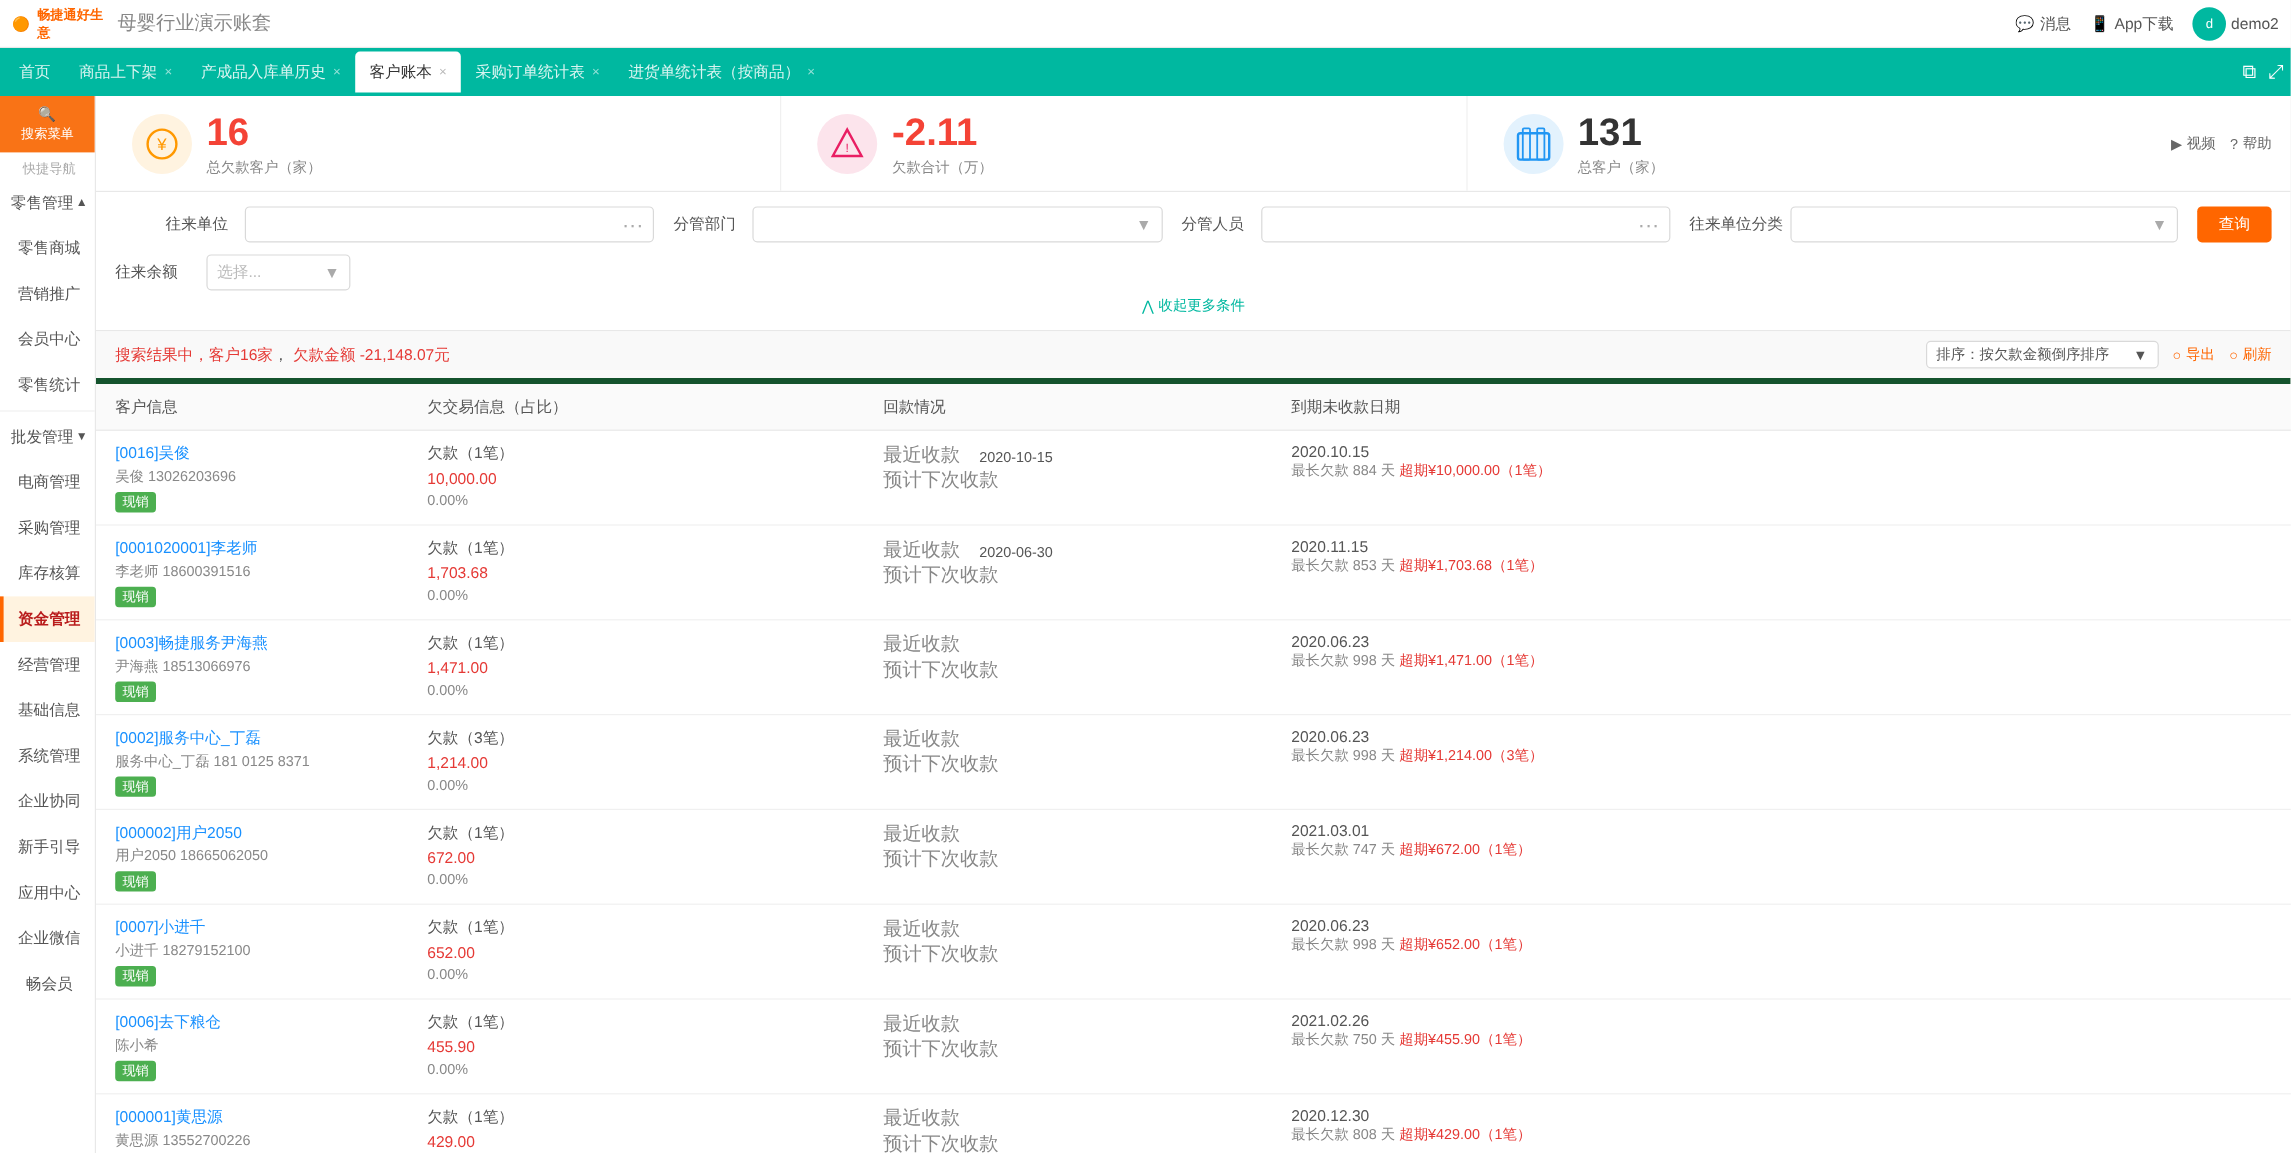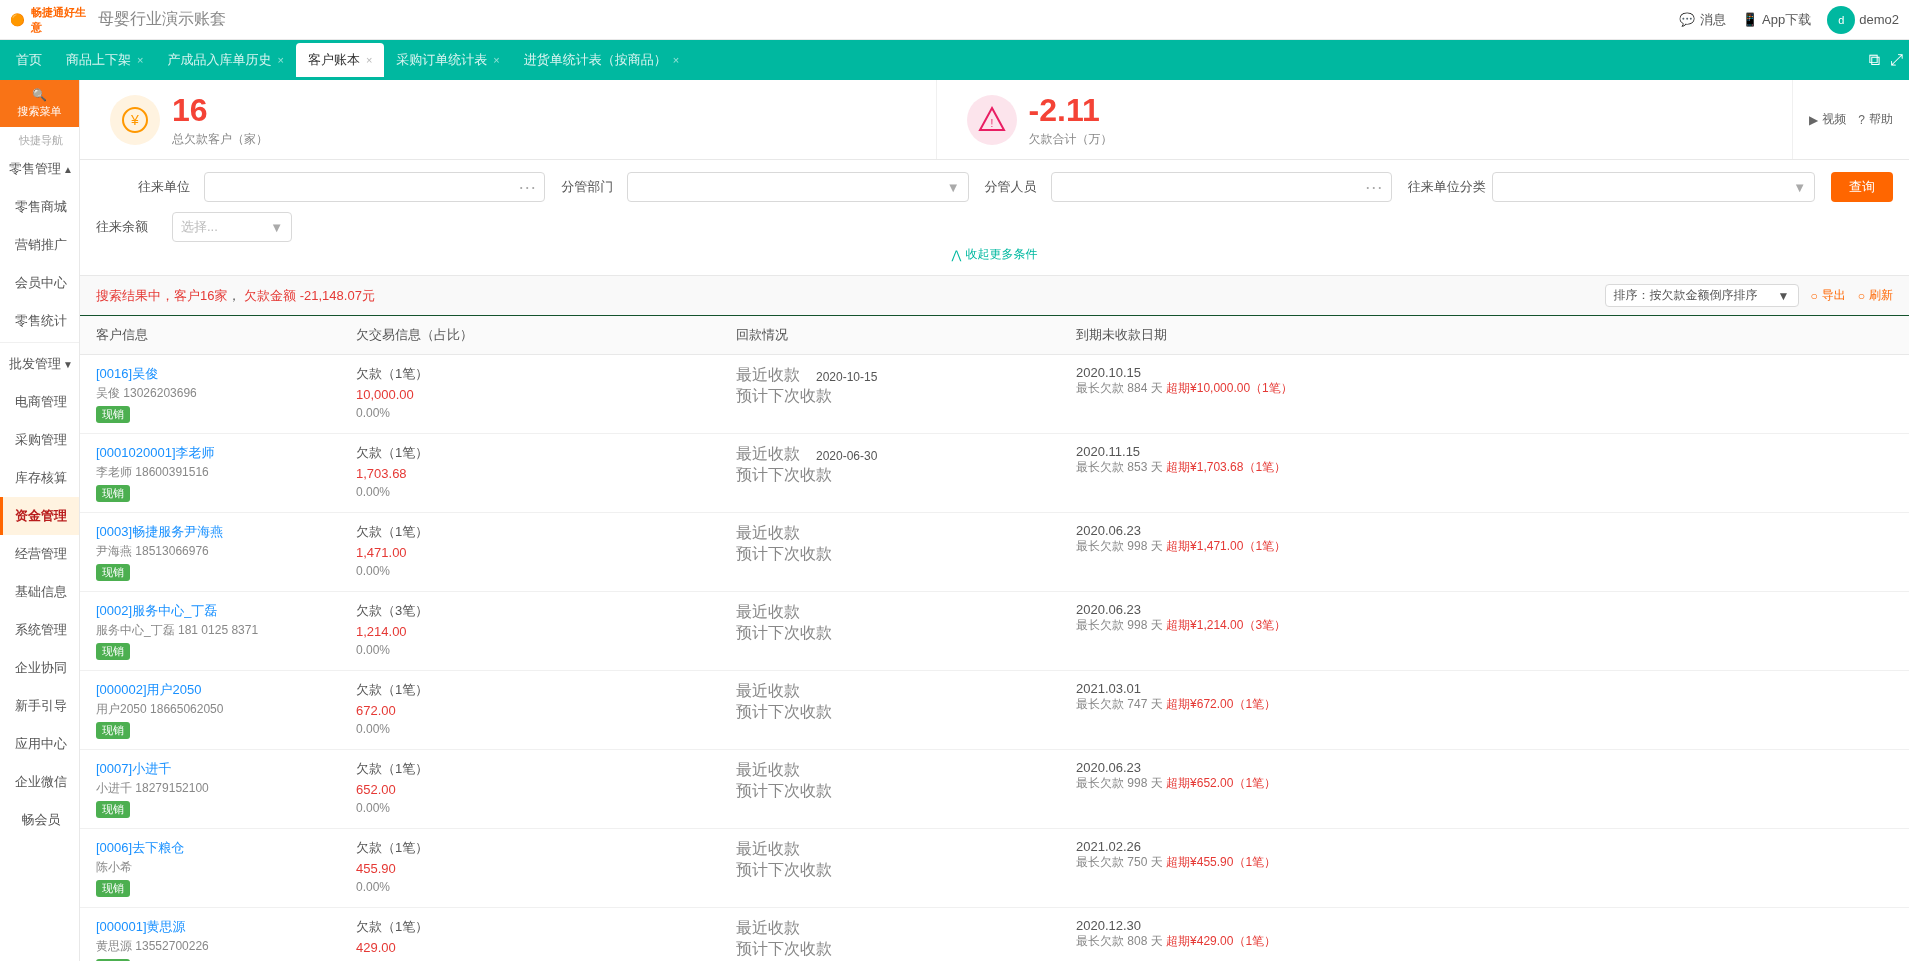--- a/index.html
+++ b/index.html
@@ -62,21 +62,21 @@
     .filter-label { font-size: 13px; color: #555; white-space: nowrap; min-width: 60px; }
     .filter-input { flex: 1; height: 30px; border: 1px solid #d9d9d9; border-radius: 4px; padding: 0 8px; font-size: 13px; color: #333; display: flex; align-items: center; justify-content: space-between; cursor: pointer; }
     .filter-input-dots { color: #aaa; font-size: 18px; line-height: 1; }
     .filter-select { flex: 1; height: 30px; border: 1px solid #d9d9d9; border-radius: 4px; padding: 0 8px; font-size: 13px; color: #333; display: flex; align-items: center; justify-content: space-between; cursor: pointer; }
     .filter-select-arrow { color: #aaa; }
     .query-btn { background: #ff6600; color: #fff; border: none; border-radius: 4px; padding: 6px 18px; font-size: 13px; cursor: pointer; height: 30px; }
     .collapse-row { display: flex; justify-content: center; margin-top: 4px; }
     .collapse-btn { color: #00b8a0; font-size: 12px; cursor: pointer; display: flex; align-items: center; gap: 4px; }
 
     
-    .results-bar { display: flex; align-items: center; justify-content: space-between; padding: 8px 16px; background: #f9f9f9; border-bottom: 1px solid #14532d; }
+    .results-bar { display: flex; align-items: center; justify-content: space-between; padding: 8px 16px; background: #f9f9f9; border-bottom: 5px solid #14532d; }
     .results-text { font-size: 13px; color: #555; }
     .results-text span { color: #e53935; }
     .results-actions { display: flex; align-items: center; gap: 12px; }
     .sort-select { display: flex; align-items: center; gap: 20px; font-size: 12px; color: #555; border: 1px solid #d9d9d9; border-radius: 4px; padding: 2px 8px; cursor: pointer; background: #fff; }
     .action-btn { display: flex; align-items: center; gap: 4px; font-size: 12px; color: #ff6600; cursor: pointer; }
 
     
     .table-area { flex: 1; overflow-y: auto; background: #fff; }
     .table { width: 100%; border-collapse: collapse; }
     .table th { background: #fafafa; padding: 10px 16px; text-align: left; font-size: 13px; color: #555; font-weight: normal; border-bottom: 1px solid #e8e8e8; white-space: nowrap; }
@@ -247,20 +247,33 @@
             <svg width="30" height="30" viewBox="0 0 30 30">
                 <polygon points="15,3 27,25 3,25" fill="none" stroke="#e91e63" stroke-width="2"></polygon>
                 <text x="15" y="22" text-anchor="middle" fill="#e91e63" font-size="10">!</text>
               </svg>
           </div>
           <div class="stat-text">
             <div class="stat-value red">-2.11</div>
             <div class="stat-label">欠款合计（万）</div>
           </div>
         </div>
+        <div class="stat-item" style="border-right:none;">
+          <div class="stat-icon blue">
+            <svg width="34" height="34" viewBox="0 0 34 34">
+                <rect x="4" y="8" width="26" height="22" rx="2" fill="none" stroke="#2196f3" stroke-width="2"></rect>
+                <rect x="8" y="4" width="6" height="26" rx="1" fill="none" stroke="#2196f3" stroke-width="1.5"></rect>
+                <rect x="20" y="4" width="6" height="26" rx="1" fill="none" stroke="#2196f3" stroke-width="1.5"></rect>
+              </svg>
+          </div>
+          <div class="stat-text">
+            <div class="stat-value black">131</div>
+            <div class="stat-label">总客户（家）</div>
+          </div>
+        </div>
         <div class="stats-bar-right">
           <div class="help-btn">
             <span>▶</span>
             <span>视频</span>
           </div>
           <div class="help-btn">
             <span>?</span>
             <span>帮助</span>
           </div>
         </div>

